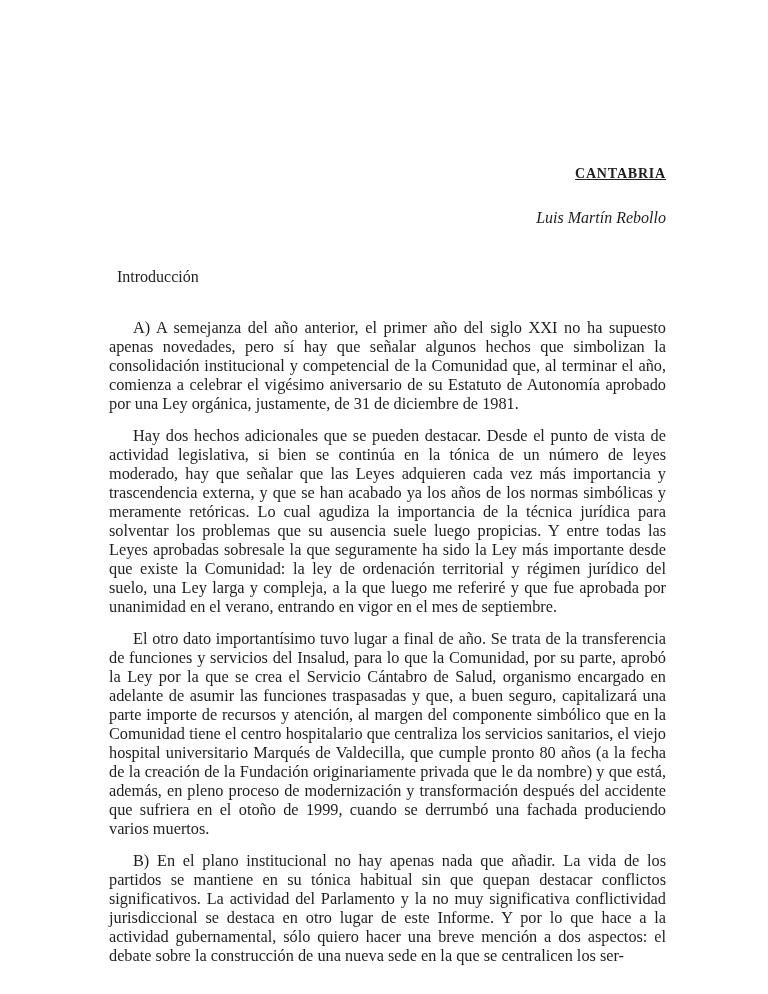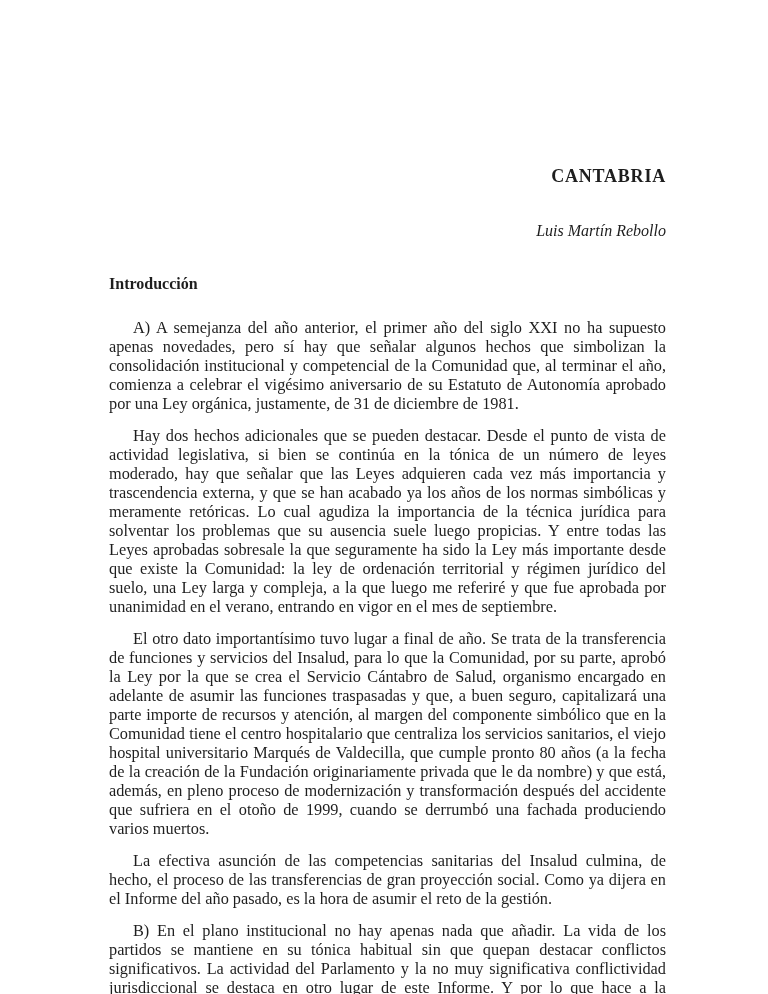--- a/index.html
+++ b/index.html
@@ -1,31 +1,30 @@
 <!DOCTYPE html>
 <html><head>
 <meta charset="utf-8">
 <style>
   html, body { margin: 0; padding: 0; background: #ffffff; }
   body { width: 768px; height: 994px; position: relative; overflow: hidden; color: #1e1e1e;
          font-family: "Liberation Serif", "DejaVu Serif", serif; }
   .page { position: absolute; left: 109px; top: 0; width: 557px; }
-  .title { position: absolute; right: 0; top: 166px; font-weight: bold; font-size: 18px; letter-spacing: 0.8px; }
-  .author { position: absolute; right: 0; top: 222px; font-style: italic; font-size: 16px; margin-left: 40px; }
-  .heading { position: absolute; left: 0; top: 268px; font-weight: bold; font-size: 16px; margin-top: 7px; }
+  .title { position: absolute; right: 0; top: 166px; font-weight: bold; font-size: 14px; letter-spacing: 0.8px; text-decoration: underline; }
+  .author { position: absolute; right: 0; top: 209px; font-style: italic; font-size: 16px; margin-left: 40px; }
+  .heading { position: absolute; left: 8px; top: 268px; font-weight: normal; font-size: 16px; }
   .body { position: absolute; left: 0; top: 305px; width: 557px; }
   .para { margin: 13px 0 7px 0; text-indent: 24px; text-align: justify; font-size: 16.3px; line-height: 19px; hyphens: manual; }
 </style>
 </head>
 <body>
 
 <div class="page">
   <div class="title">CANTABRIA</div>
   <div class="author">Luis Martín Rebollo</div>
   <div class="heading">Introducción</div>
   <div class="body">
     <p class="para">A) A semejanza del año anterior, el primer año del siglo XXI no ha supuesto apenas novedades, pero sí hay que señalar algunos hechos que simbolizan la consolidación institucional y competencial de la Comunidad que, al terminar el año, comienza a celebrar el vigésimo aniversario de su Estatuto de Autonomía aprobado por una Ley orgánica, justamente, de 31 de diciembre de 1981.</p>
     <p class="para">Hay dos hechos adicionales que se pueden destacar. Desde el punto de vista de actividad legislativa, si bien se continúa en la tónica de un número de leyes moderado, hay que señalar que las Leyes adquieren cada vez más importancia y trascendencia externa, y que se han acabado ya los años de los normas simbólicas y meramente retóricas. Lo cual agudiza la importancia de la técnica jurídica para solventar los problemas que su ausencia suele luego propicias. Y entre todas las Leyes aprobadas sobresale la que seguramente ha sido la Ley más importante desde que existe la Comunidad: la ley de ordenación territorial y régimen jurídico del suelo, una Ley larga y compleja, a la que luego me referiré y que fue aprobada por unanimidad en el verano, entrando en vigor en el mes de septiembre.</p>
     <p class="para">El otro dato importantísimo tuvo lugar a final de año. Se trata de la transferencia de funciones y servicios del Insalud, para lo que la Comunidad, por su parte, aprobó la Ley por la que se crea el Servicio Cántabro de Salud, organismo encargado en adelante de asumir las funciones traspasadas y que, a buen seguro, capitalizará una parte importe de recursos y atención, al margen del componente simbólico que en la Comunidad tiene el centro hospitalario que centraliza los servicios sanitarios, el viejo hospital universitario Marqués de Valdecilla, que cumple pronto 80 años (a la fecha de la creación de la Fundación originariamente privada que le da nombre) y que está, además, en pleno proceso de modernización y transformación después del accidente que sufriera en el otoño de 1999, cuando se derrumbó una fachada produciendo varios muertos.</p>
-    <p class="para">La efectiva asunción de las competencias sanitarias del Insalud culmina, de hecho, el proceso de las transferencias de gran proyección social. Como ya dijera en el Informe del año pasado, es la hora de asumir el reto de la gestión.</p>
     <p class="para">B) En el plano institucional no hay apenas nada que añadir. La vida de los partidos se mantiene en su tónica habitual sin que quepan destacar conflictos significativos. La actividad del Parlamento y la no muy significativa conflictividad jurisdiccional se destaca en otro lugar de este Informe. Y por lo que hace a la actividad gubernamental, sólo quiero hacer una breve mención a dos aspectos: el debate sobre la construcción de una nueva sede en la que se centralicen los ser-</p>
   </div>
 </div>
 
 </body></html>

